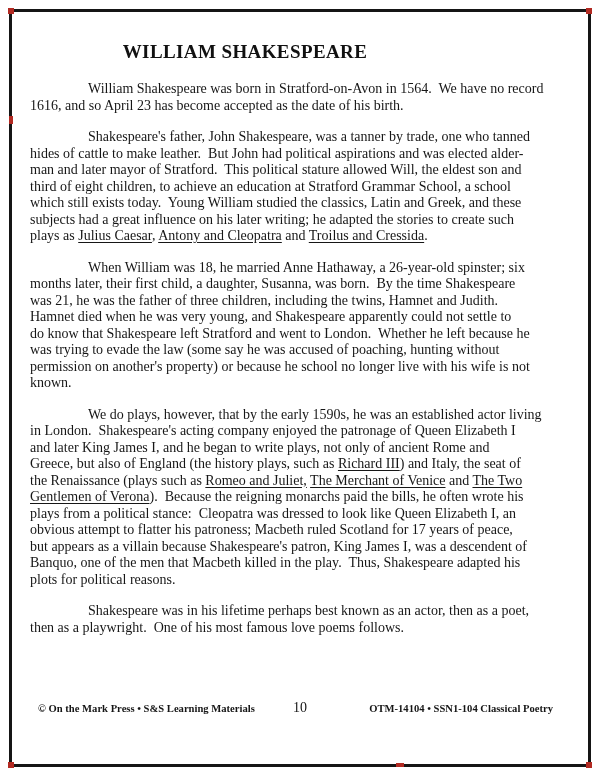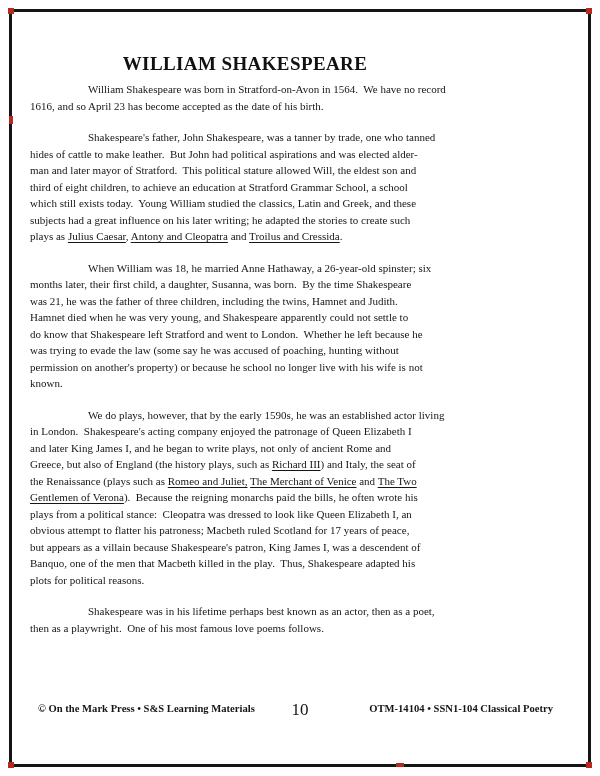--- a/index.html
+++ b/index.html
@@ -31,53 +31,53 @@
   .corner-mark.bl { left: 8px;  bottom: 8px; }
   .corner-mark.br { right: 8px; bottom: 8px; }
   .edge-tick {
     position: absolute;
     background: var(--accent-color, #b22a22);
   }
   .edge-tick.left   { left: 9px;  top: 116px; width: 4px; height: 8px; }
   .edge-tick.bottom { bottom: 9px; left: 396px; width: 8px; height: 4px; }
   .page-title {
     position: absolute;
-    top: 40px; left: 0; width: 490px;
+    top: 28px; left: 0; width: 490px;
     text-align: center;
     font-size: 19px;
     font-weight: bold;
     letter-spacing: 0.4px;
     color: #111111;
   }
   .document-body {
     position: absolute;
     left: 30px; top: 81px;
     width: 542px;
   }
   .paragraph { margin: 0 0 15px 0; }
   .line {
     white-space: pre;
-    font-size: 11px;
+    font-size: 14px;
     line-height: 16.5px;
   }
   .line.first { padding-left: 58px; }
   .u { text-decoration: underline; text-underline-offset: 2px; }
   .footer {
     position: absolute;
     left: 0; top: 700px; width: 600px; height: 18px;
     font-size: 10.6px;
     font-weight: bold;
     color: #151515;
     font-family: Liberation Serif, serif;
   }
   .footer-left  { position: absolute; left: 38px; top: 3px; }
   .footer-center {
     position: absolute; left: 0; top: 0; width: 600px;
     text-align: center;
-    font-size: 17px; font-weight: normal;
+    font-size: 14px; font-weight: normal;
   }
   .footer-right { position: absolute; right: 47px; top: 3px; }
 </style>
 </head>
 <body>
 
 <div class="page">
 
   <div class="border-frame"></div>
   <div class="corner-mark tl"></div>

